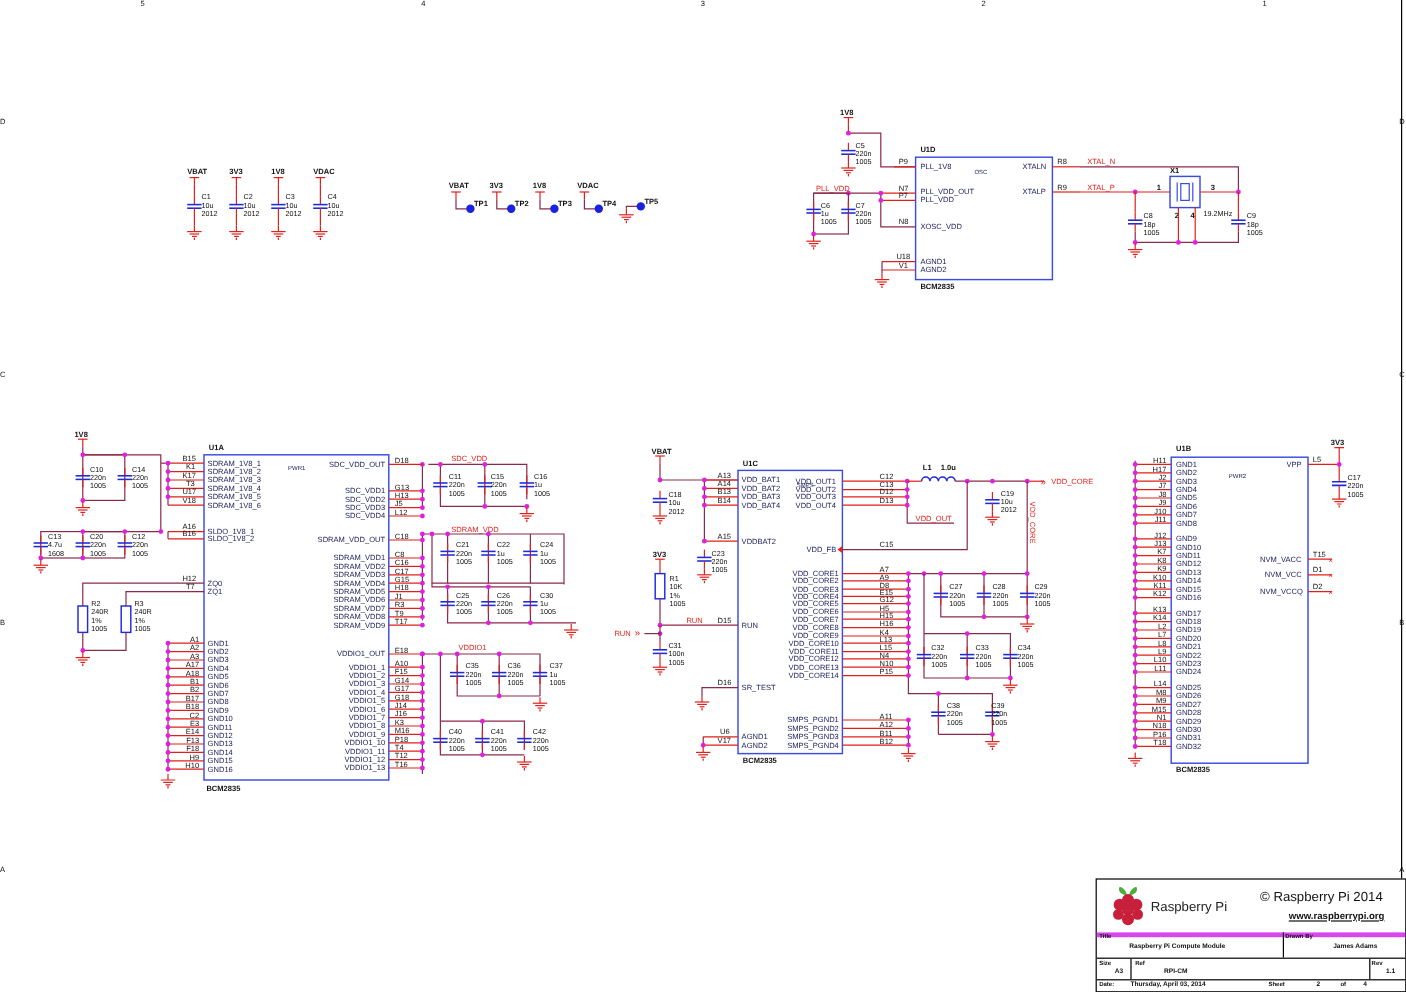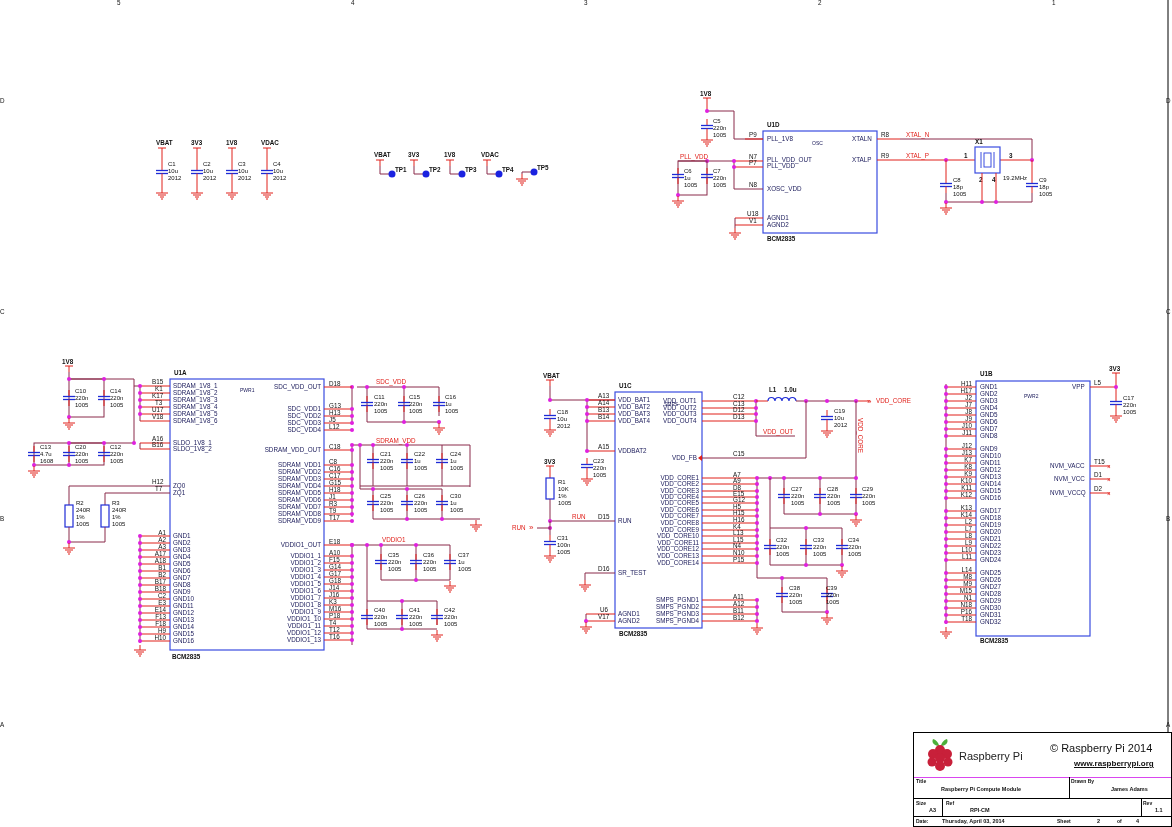--- a/index.html
+++ b/index.html
@@ -4,21 +4,21 @@
 <style>
   html, body { margin:0; padding:0; background:#fff; }
   body { width:1172px; height:827px; position:relative; overflow:hidden; font-family:"Liberation Sans", sans-serif; }
   svg#schem { position:absolute; left:0; top:0; }
   .t { font-family:"Liberation Sans", sans-serif; font-size:6.3px; fill:#1a1a5a; }
   .tb { font-family:"Liberation Sans", sans-serif; font-size:6.3px; fill:#111; font-weight:bold; }
   .net { font-family:"Liberation Sans", sans-serif; font-size:6.3px; fill:#e0201a; }
   .pinnum { font-family:"Liberation Sans", sans-serif; font-size:6.3px; fill:#111; }
   .cap { font-family:"Liberation Sans", sans-serif; font-size:6px; fill:#111; }
   .title-block { position:absolute; left:913px; top:732px; width:257px; height:93px; border:1px solid #000; background:#fff; font-family:"Liberation Sans", sans-serif; }
-  .tb-top { position:absolute; left:0; top:0; width:257px; height:44px; border-bottom:1px solid #d946ef; }
+  .tb-top { position:absolute; left:0; top:0; width:257px; height:44px; border-bottom:4px solid #d946ef; }
   .logo-text { position:absolute; left:45px; top:17px; font-size:11px; color:#222; }
   .copy { position:absolute; left:136px; top:9px; font-size:11px; color:#111; font-weight:normal; }
   .url { position:absolute; left:160px; top:26px; font-size:8px; color:#111; font-weight:bold;text-decoration:underline; }
   .row { position:absolute; left:0; width:257px; border-bottom:1px solid #000; }
   .lbl { position:absolute; font-size:5px; color:#111; font-weight:bold; }
   .val { position:absolute; font-size:5.5px; color:#111; font-weight:bold; }
   .vsep { position:absolute; top:0; bottom:0; border-left:1px solid #000; }
   .rasp { position:absolute; left:10px; top:4px; }
 </style>
 </head>

